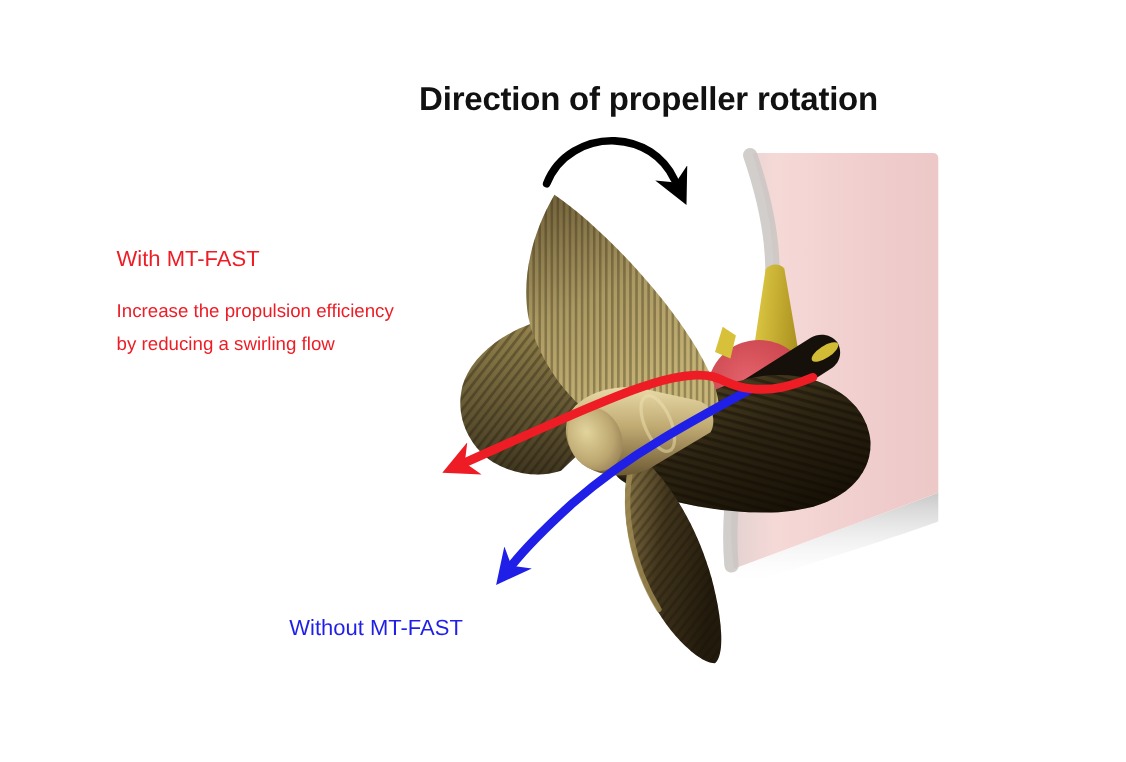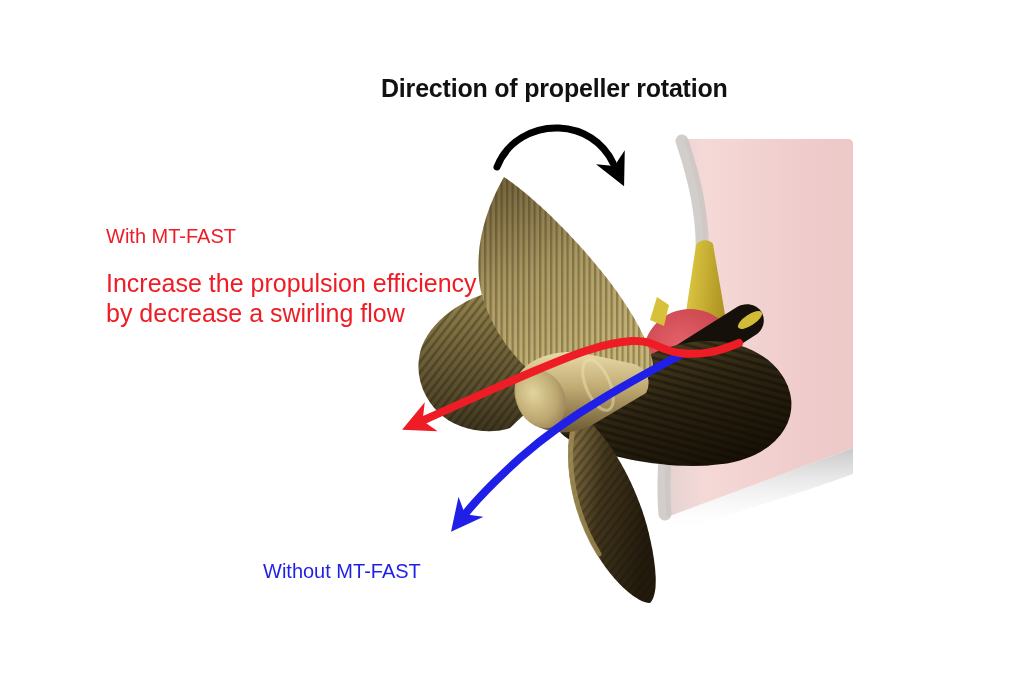--- a/index.html
+++ b/index.html
@@ -13,27 +13,27 @@
   }
   html,body{margin:0;padding:0;}
   body{background:var(--background);font-family:"Liberation Sans","DejaVu Sans",sans-serif;}
   .stage{
     position:relative;width:1024px;height:693px;background:var(--background);
     overflow:hidden;
   }
   .stage svg{position:absolute;left:0;top:0;}
   .label{position:absolute;white-space:nowrap;}
   .title{
-    left:381px;top:74px;font-size:25px;font-weight:bold;color:#111;
+    left:381px;top:74px;font-size:30px;font-weight:bold;color:#111;
     letter-spacing:-0.2px;
   }
   .red-block{color:var(--with-mtfast-red);}
   .blue-block{color:var(--without-mtfast-blue);}
   .ann-heading{font-size:20px;line-height:30px;}
-  .ann-body{font-size:25px;line-height:30px;}
+  .ann-body{font-size:17px;line-height:30px;}
   .red-heading{left:106px;top:221px;}
   .red-body{left:106px;top:268px;}
   .blue-heading{left:263px;top:556px;text-align:right;}
   .blue-body{left:263px;top:602px;}
 
   .flow-red{stroke:var(--with-mtfast-red);}
   .flow-blue{stroke:var(--without-mtfast-blue);}
   .rot-arc{stroke:var(--rotation-arrow-black);}
   .mkR{fill:var(--with-mtfast-red);}
   .mkB{fill:var(--without-mtfast-blue);}
@@ -211,20 +211,20 @@
              C 658 350, 655 340, 632 341
              C 616 342, 604 345, 592 349
              C 560 358, 480 395, 424 420" fill="none" stroke-width="8" stroke-linecap="round" marker-end="url(#mR)"></path>
   </svg>
 
   <div class="label title">Direction of propeller rotation</div>
 
   <div class="label red-block ann-heading red-heading">With MT-FAST</div>
   <div class="label red-block ann-body red-body">
     <div>Increase the propulsion efficiency</div>
-    <div>by decrease a swirling flow</div>
+    <div>by reducing a swirling flow</div>
   </div>
 
   <div class="label blue-block ann-heading blue-heading">Without MT-FAST</div>
   <div class="label blue-block ann-body blue-body">
   </div>
 
 </div>
 
 </body></html>

